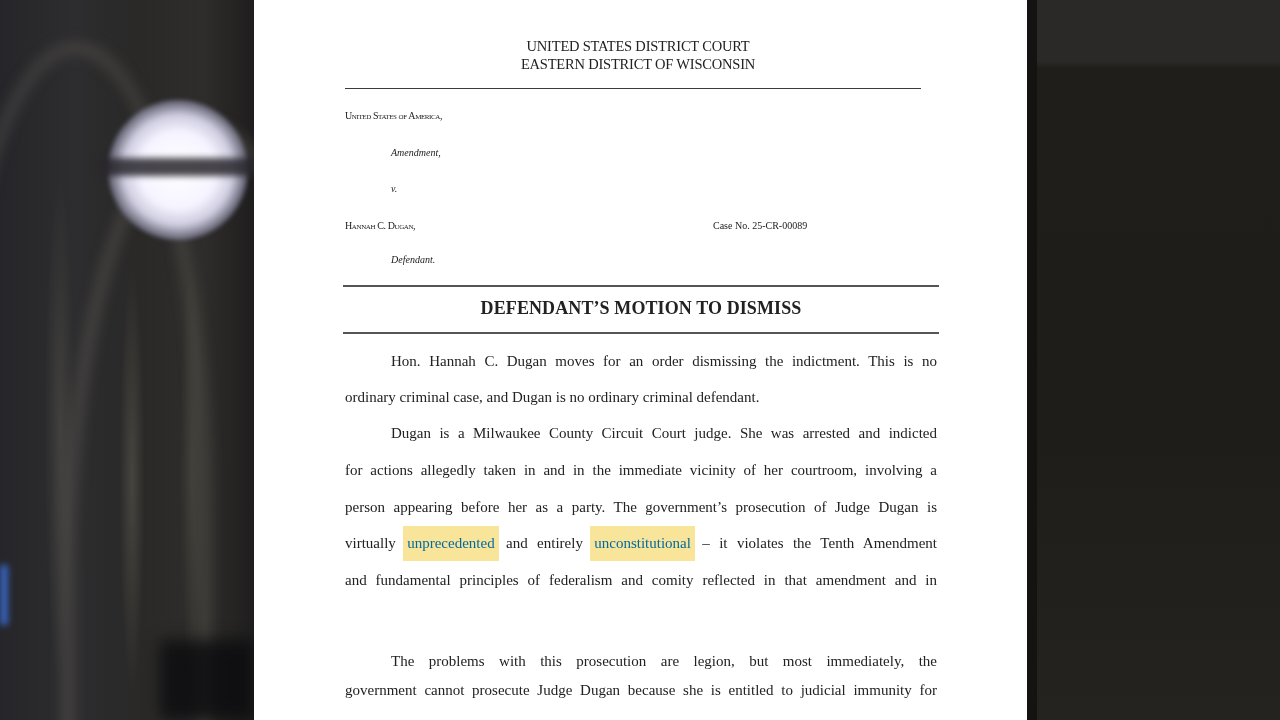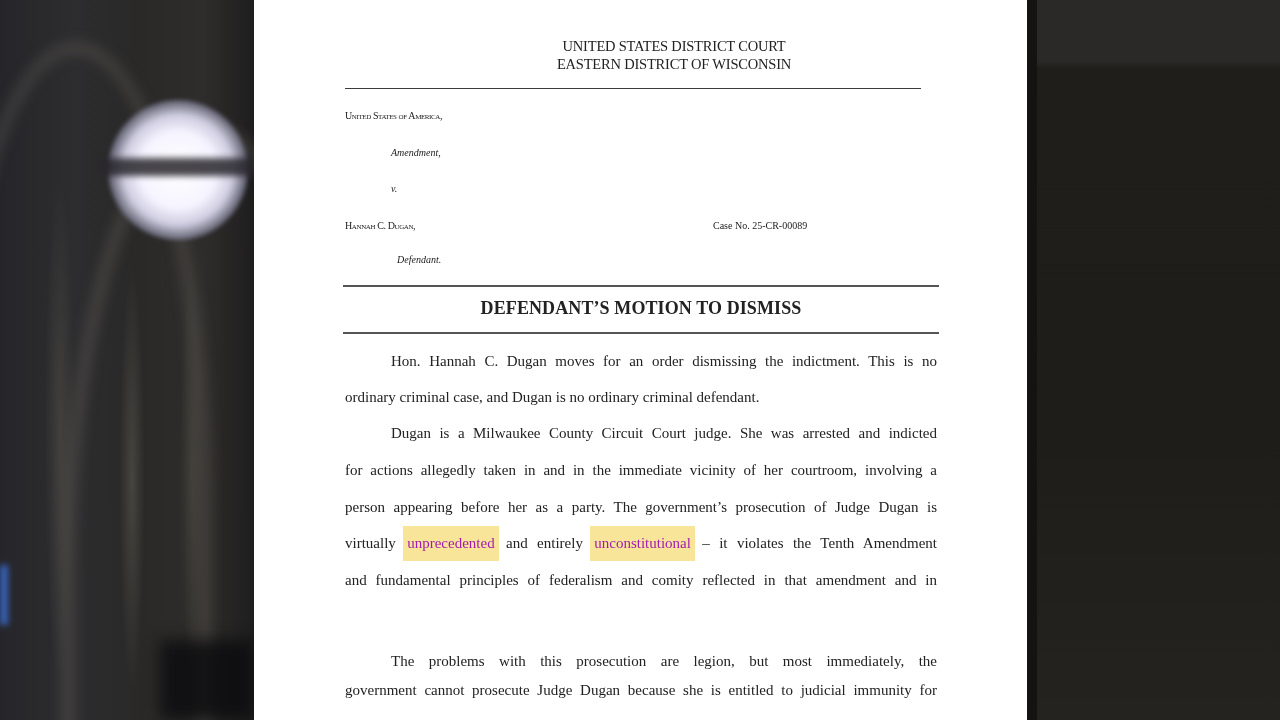--- a/index.html
+++ b/index.html
@@ -92,21 +92,20 @@
       font-size: 15px;
     }
     .court-header {
       position: absolute;
       left: 0; top: 37px;
       width: 768px;
       text-align: center;
       line-height: 18px;
       font-size: 14.5px;
       letter-spacing: -0.2px;
-      margin-left: 36px;
     }
     .rule {
       position: absolute;
       height: 1px;
       background: #3a3a3a;
     }
     .rule.r1 { left: 91px; top: 88px; width: 576px; }
     .rule.r2 { left: 89px; top: 285px; width: 596px; height: 1.5px; background: #555; }
     .rule.r3 { left: 89px; top: 332px; width: 596px; height: 1.5px; background: #555; }
 
@@ -138,21 +137,21 @@
       font-size: 15px;
       line-height: 20px;
     }
     .body-line.justify {
       text-align: justify;
       text-align-last: justify;
     }
     .body-line.indent { padding-left: 46px; width: 546px; }
     .hl {
       background: #f8e59a;
-      color: #a21caf;
+      color: #0369a1;
       padding: 9px 4px 10px 4px;
       margin: 0 -2px;
     }
   </style>
 </head>
 <body>
 
 <div class="scene">
 
   <div class="bg-left">
@@ -175,21 +174,21 @@
       <div>EASTERN DISTRICT OF WISCONSIN</div>
     </div>
 
     <div class="rule r1"></div>
 
     <div class="caption-line smallcaps" style="left:91px; top:110px;">United States of America,</div>
     <div class="caption-line italic" style="left:137px; top:147px;">Amendment,</div>
     <div class="caption-line italic" style="left:137px; top:183px;">v.</div>
     <div class="caption-line smallcaps" style="left:91px; top:220px;text-align:right;">Hannah C. Dugan,</div>
     <div class="caption-line" style="left:459px; top:220px;">Case No. 25-CR-00089</div>
-    <div class="caption-line italic" style="left:143px; top:254px;">Defendant.</div>
+    <div class="caption-line italic" style="left:137px; top:254px;">Defendant.</div>
 
     <div class="rule r2"></div>
     <div class="motion-title">DEFENDANT’S MOTION TO DISMISS</div>
     <div class="rule r3"></div>
 
     <div class="body-line indent justify" style="top:351px;">Hon. Hannah C. Dugan moves for an order dismissing the indictment. This is no</div>
     <div class="body-line" style="top:387px;">ordinary criminal case, and Dugan is no ordinary criminal defendant.</div>
     <div class="body-line indent justify" style="top:423px;">Dugan is a Milwaukee County Circuit Court judge. She was arrested and indicted</div>
     <div class="body-line justify" style="top:460px;">for actions allegedly taken in and in the immediate vicinity of her courtroom, involving a</div>
     <div class="body-line justify" style="top:497px;">person appearing before her as a party. The government’s prosecution of Judge Dugan is</div>

